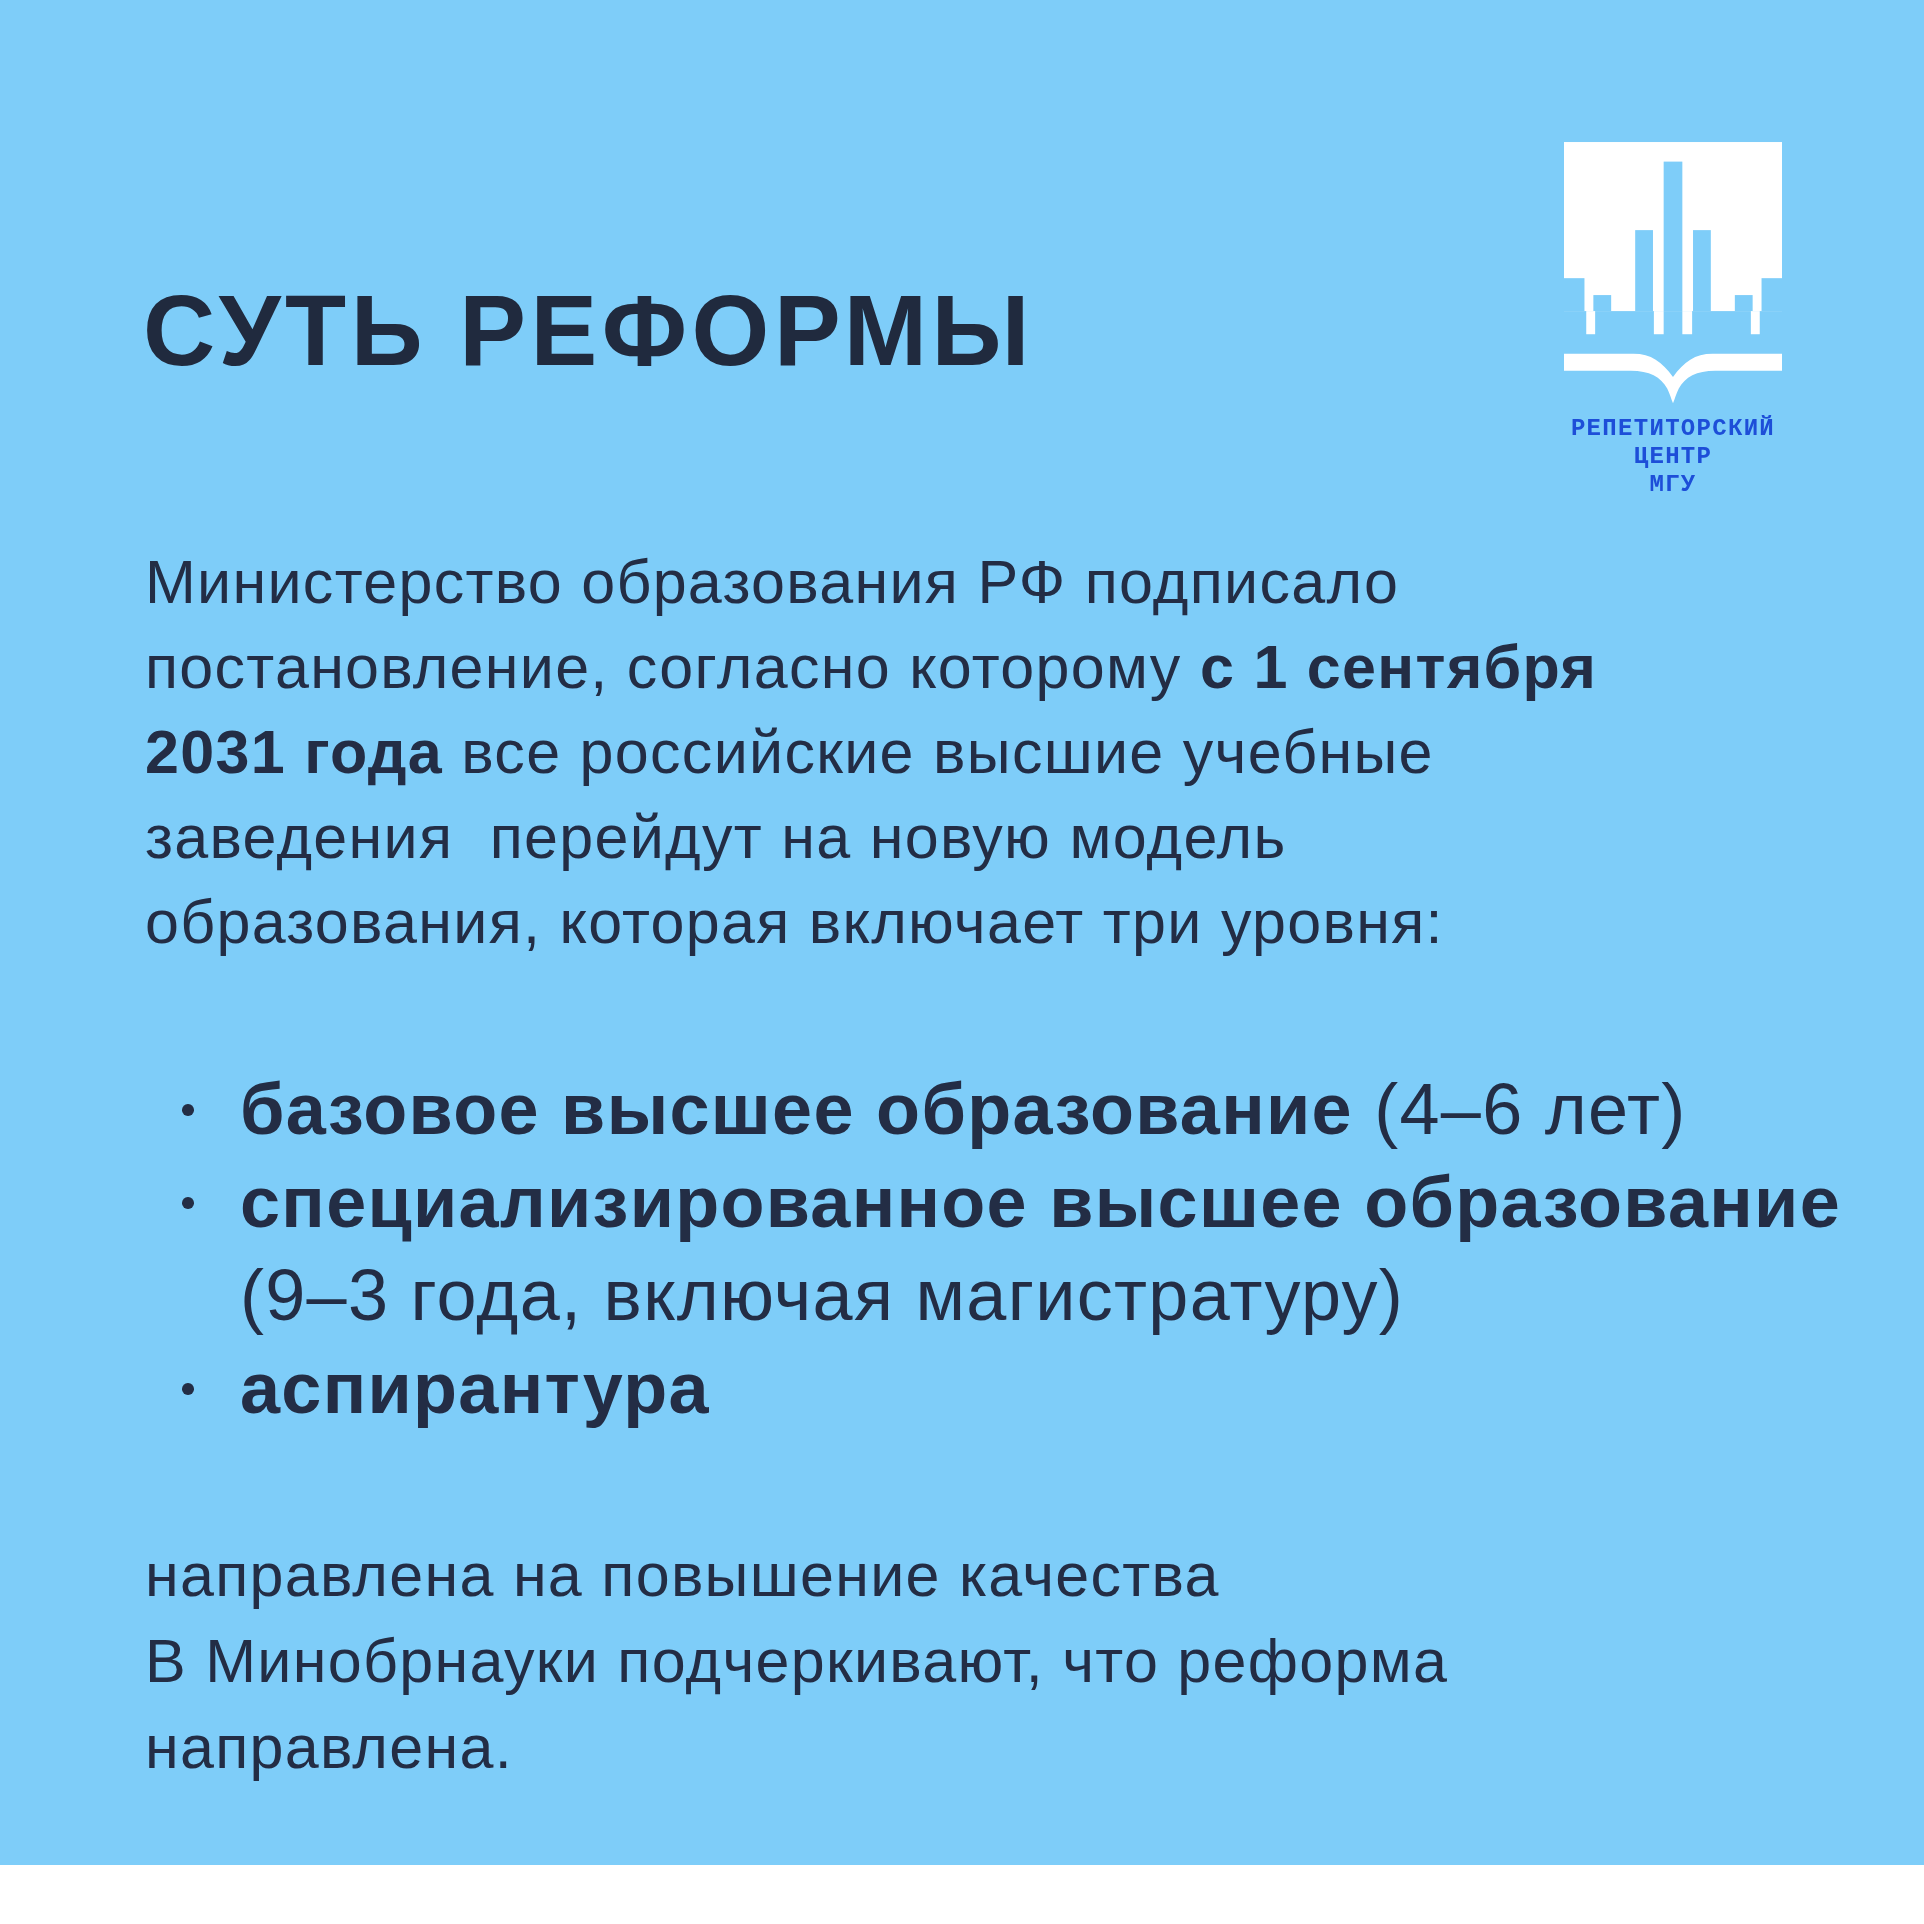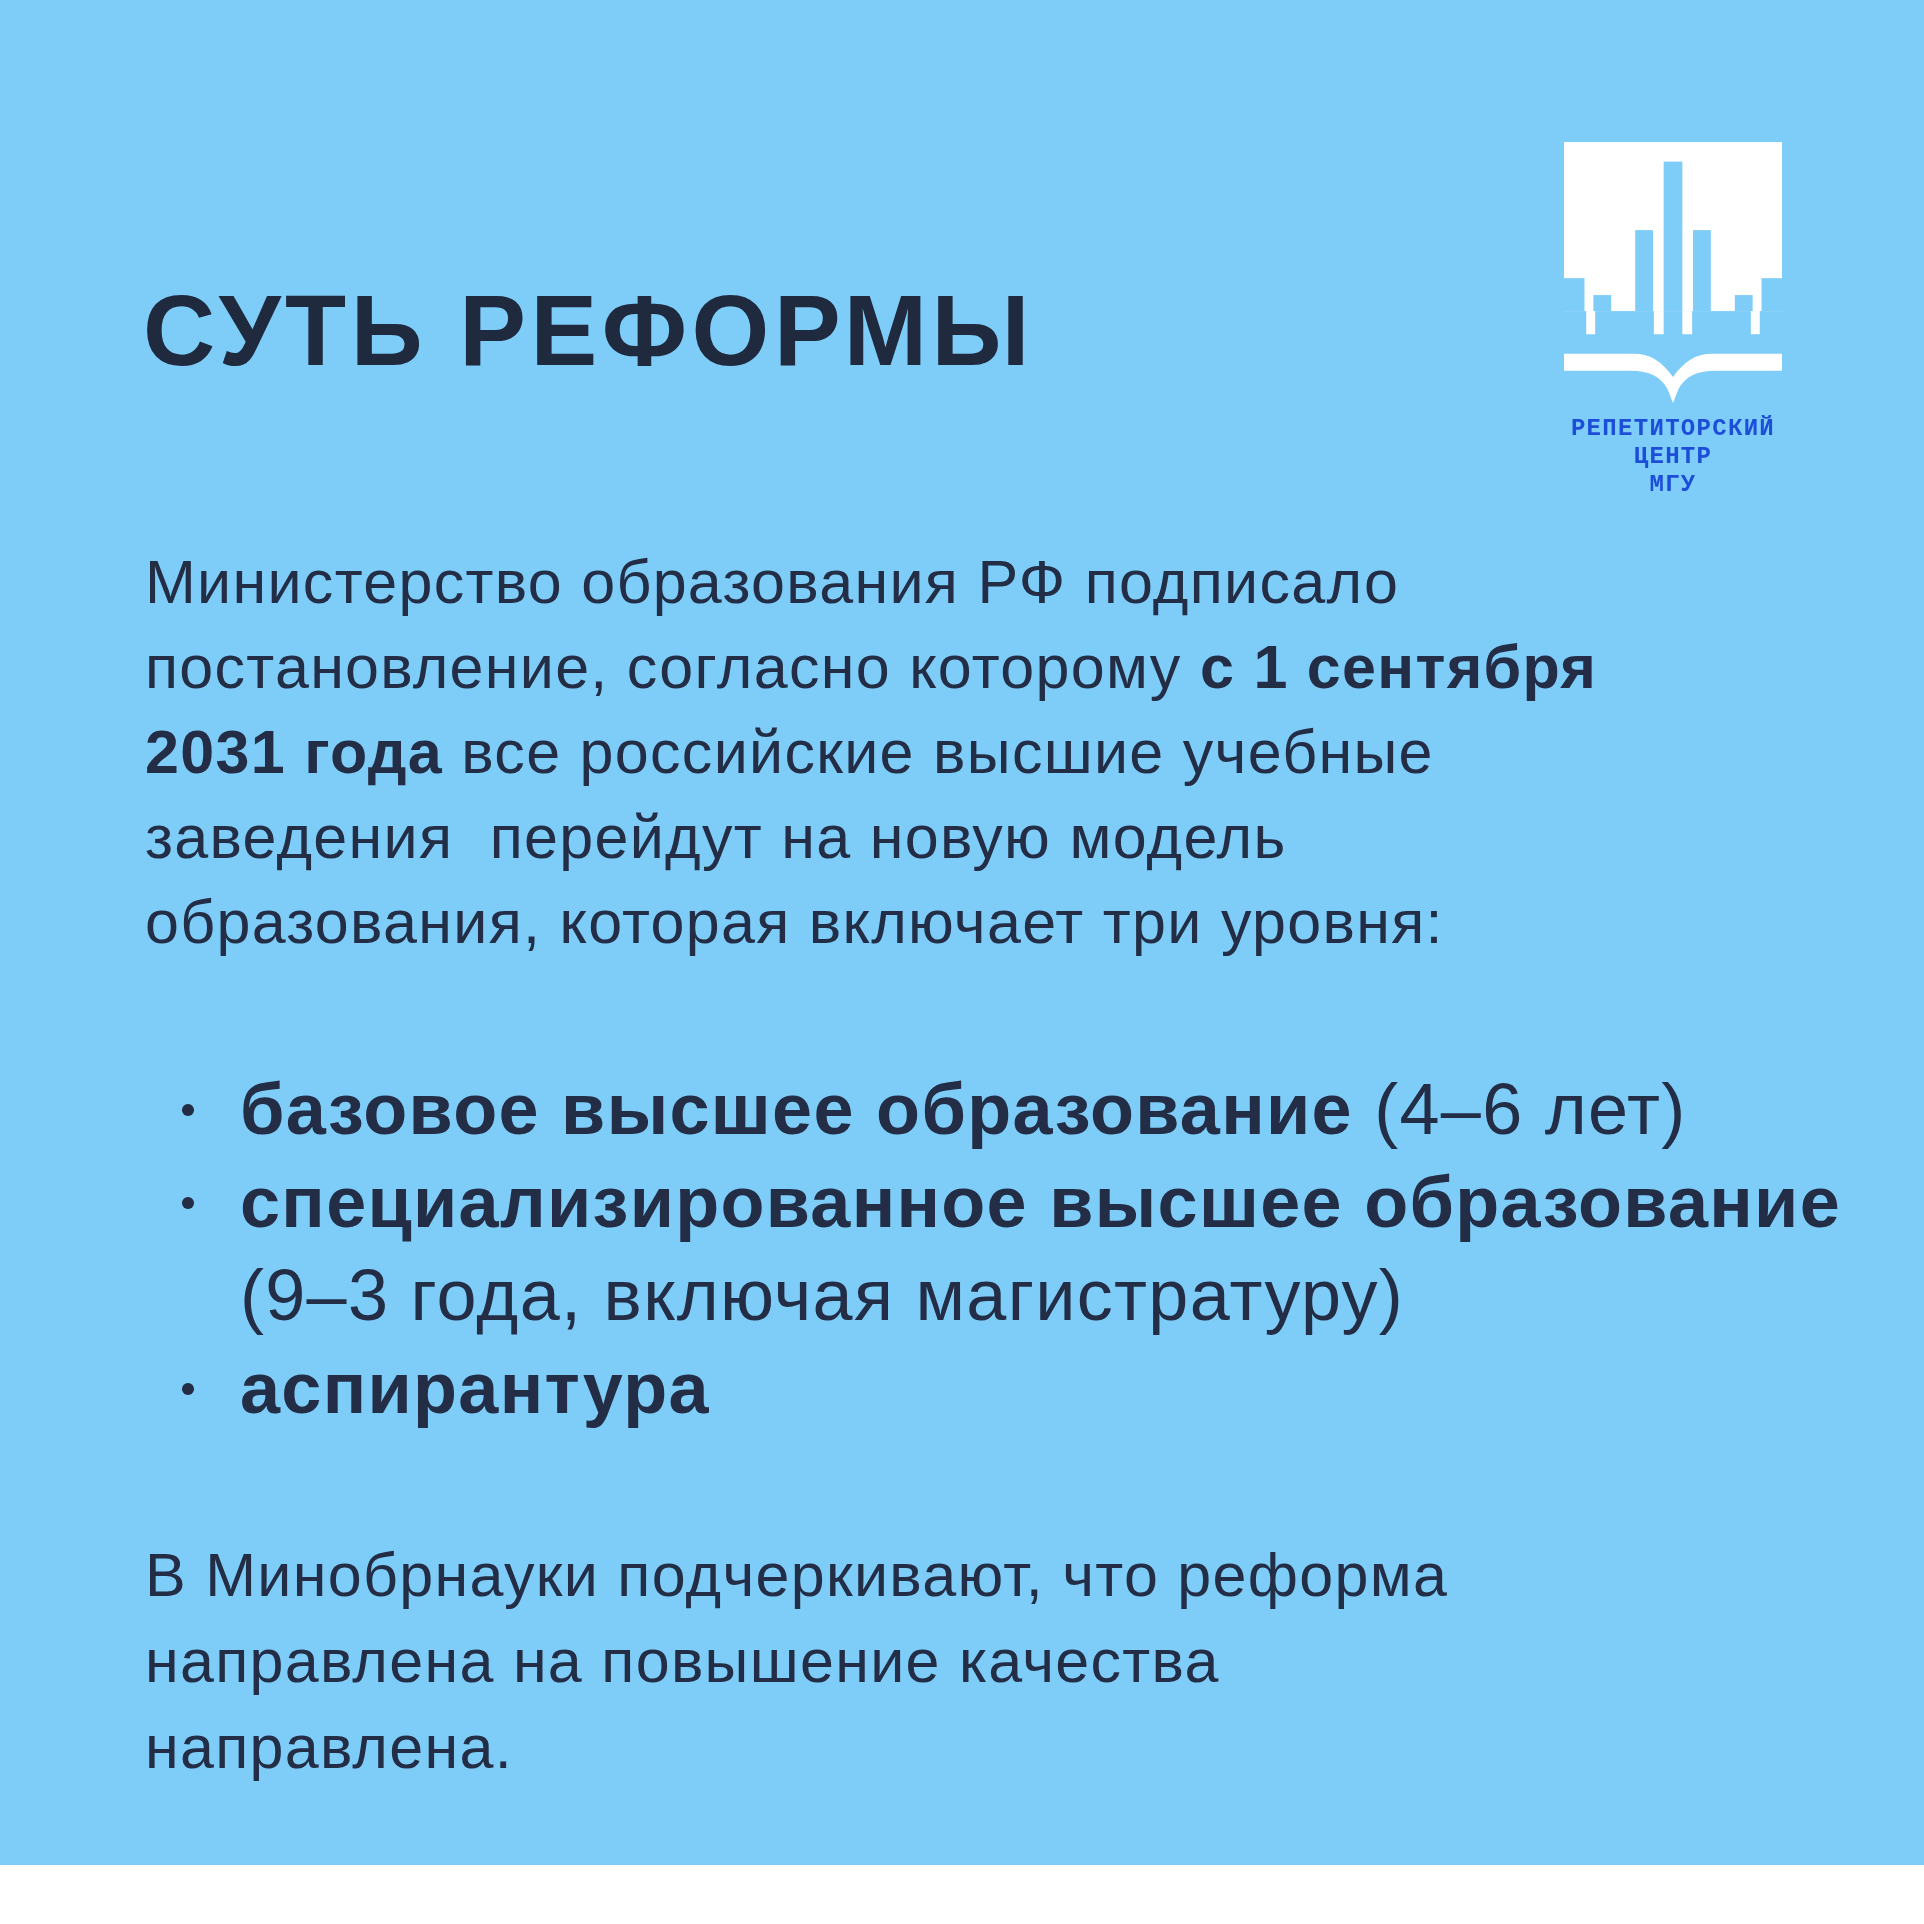--- a/index.html
+++ b/index.html
@@ -147,19 +147,19 @@
     </li>
     <li>
       <span class="bullet-dot"></span>
       <div>
           <div class="line"><span class="seg seg-bold">аспирантура</span></div>
         </div>
     </li>
   </ul>
 
   <div id="paragraph2" class="para">
+      <div class="line"><span class="seg">направлена на повышение качества</span></div>
       <div class="line"><span class="seg">В Минобрнауки подчеркивают, что реформа</span></div>
-      <div class="line"><span class="seg">направлена на повышение качества</span></div>
       <div class="line"><span class="seg">направлена.</span></div>
     </div>
 
 </div>
 
 
 </body></html>

